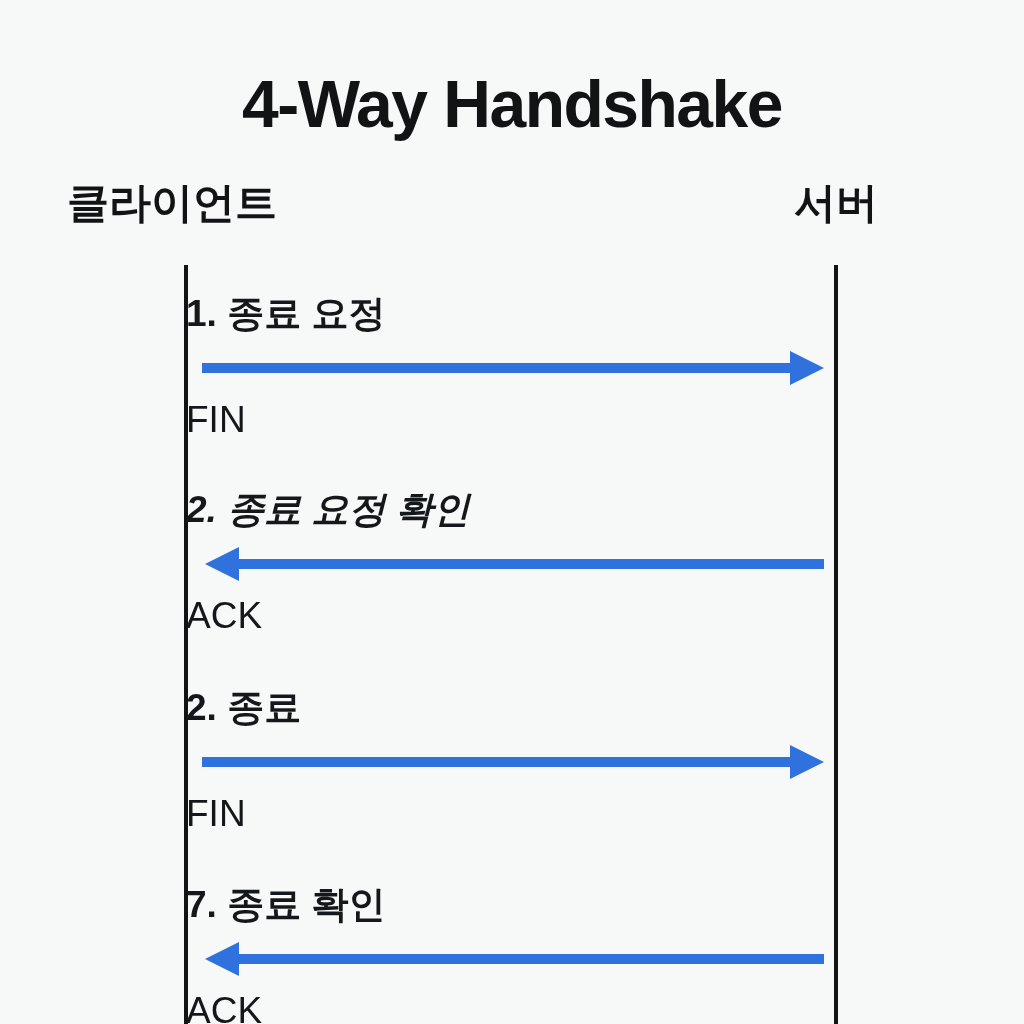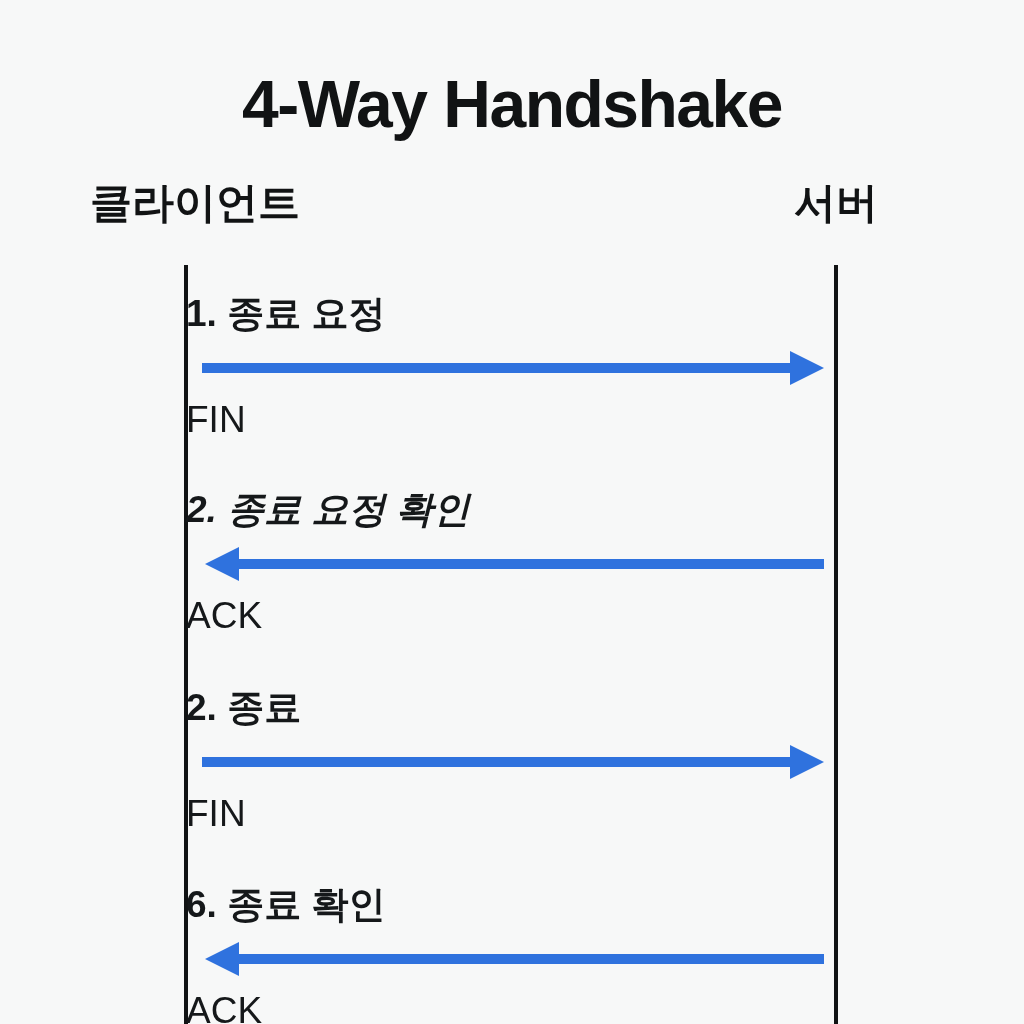--- a/index.html
+++ b/index.html
@@ -40,21 +40,21 @@
   
   .actor-label {
     position: absolute;
     font-size: 42px;
     font-weight: 700;
     color: #111314;
     line-height: 1;
     white-space: nowrap;
     transform: translateX(-50%);
   }
-  .actor-left  { left: 195px; top: 182px; }
+  .actor-left  { left: 172px; top: 182px; }
   .actor-right { left: 836px; top: 182px; font-family: Liberation Serif, serif; }
 
   
   .lifeline {
     position: absolute;
     top: 265px;
     width: 4px;
     height: 760px;
     background: #111314;
     transform: translateX(-50%);
@@ -160,21 +160,21 @@
   <div class="message" style="top:762px;">
     <div class="msg-label" style="top:-73px;">2. 종료</div>
     <div class="arrow arrow-right" style="top:-17px;">
       <div class="shaft"></div>
       <div class="head"></div>
     </div>
     <div class="msg-flag" style="top:33px;">FIN</div>
   </div>
 
   <div class="message" style="top:959px;">
-    <div class="msg-label" style="top:-73px;">6. 종료 확인</div>
+    <div class="msg-label" style="top:-73px;">7. 종료 확인</div>
     <div class="arrow arrow-left" style="top:-17px;">
       <div class="shaft"></div>
       <div class="head"></div>
     </div>
     <div class="msg-flag" style="top:33px;">ACK</div>
   </div>
 
 </div>
 
 </body></html>

